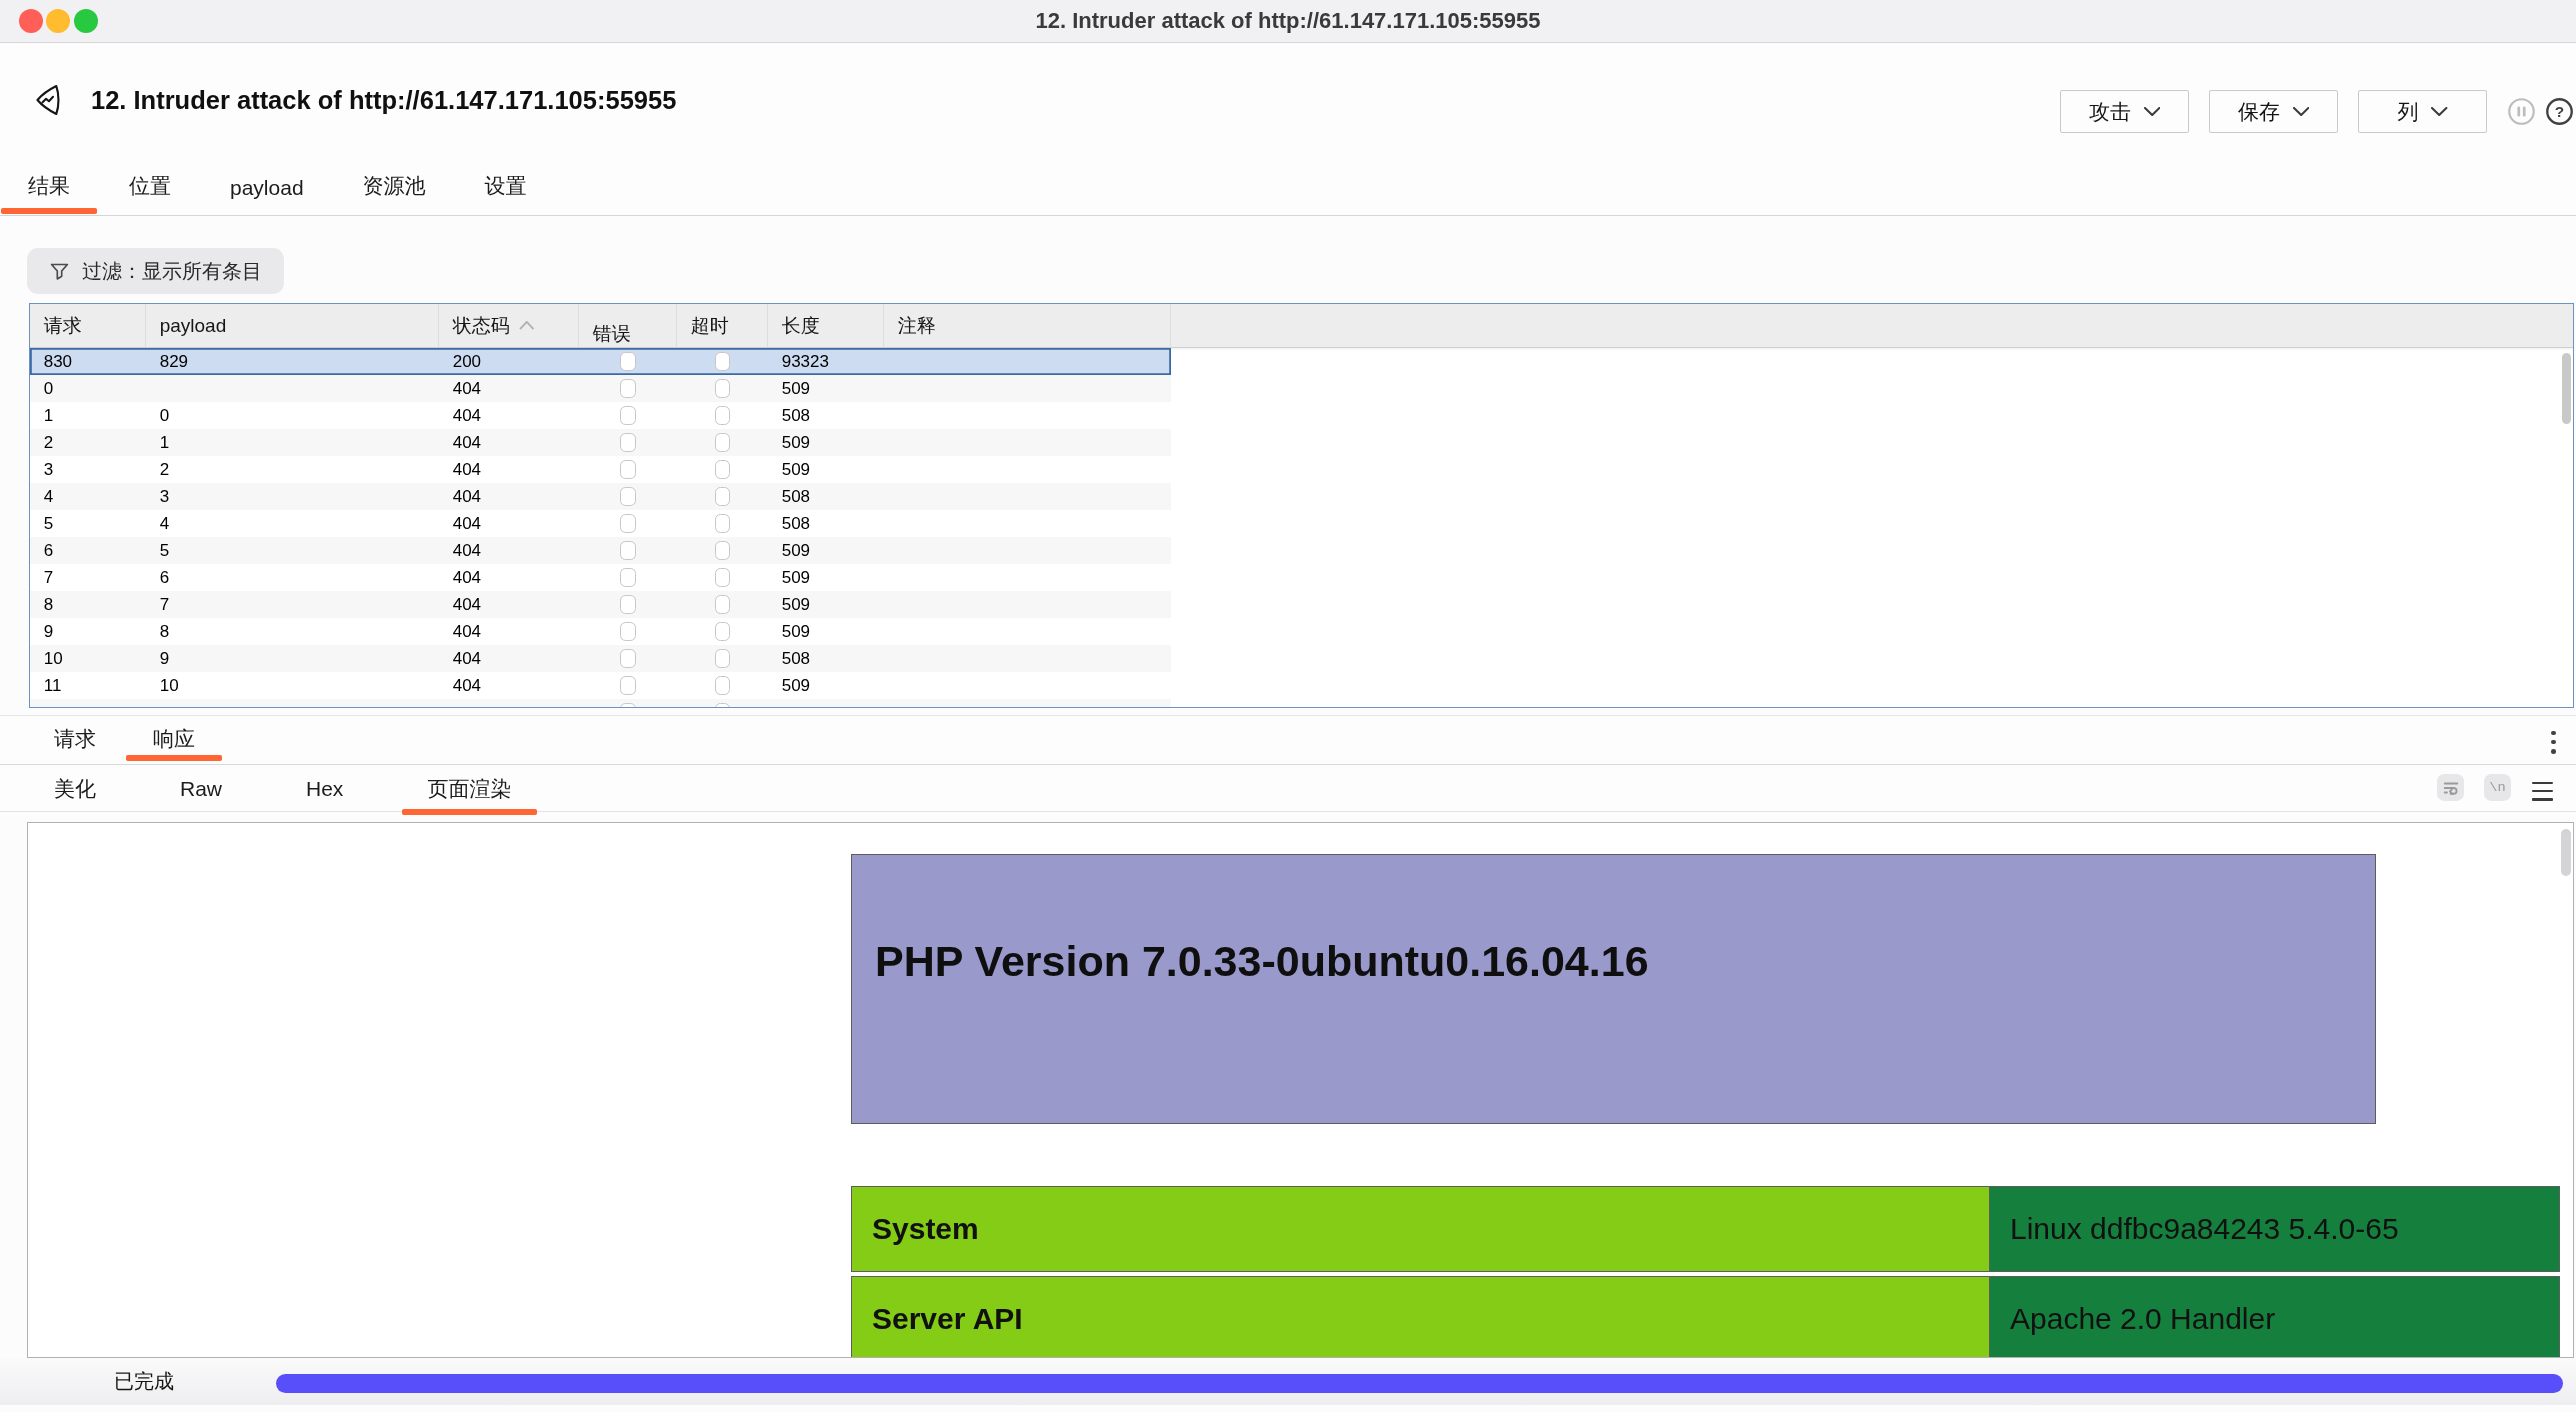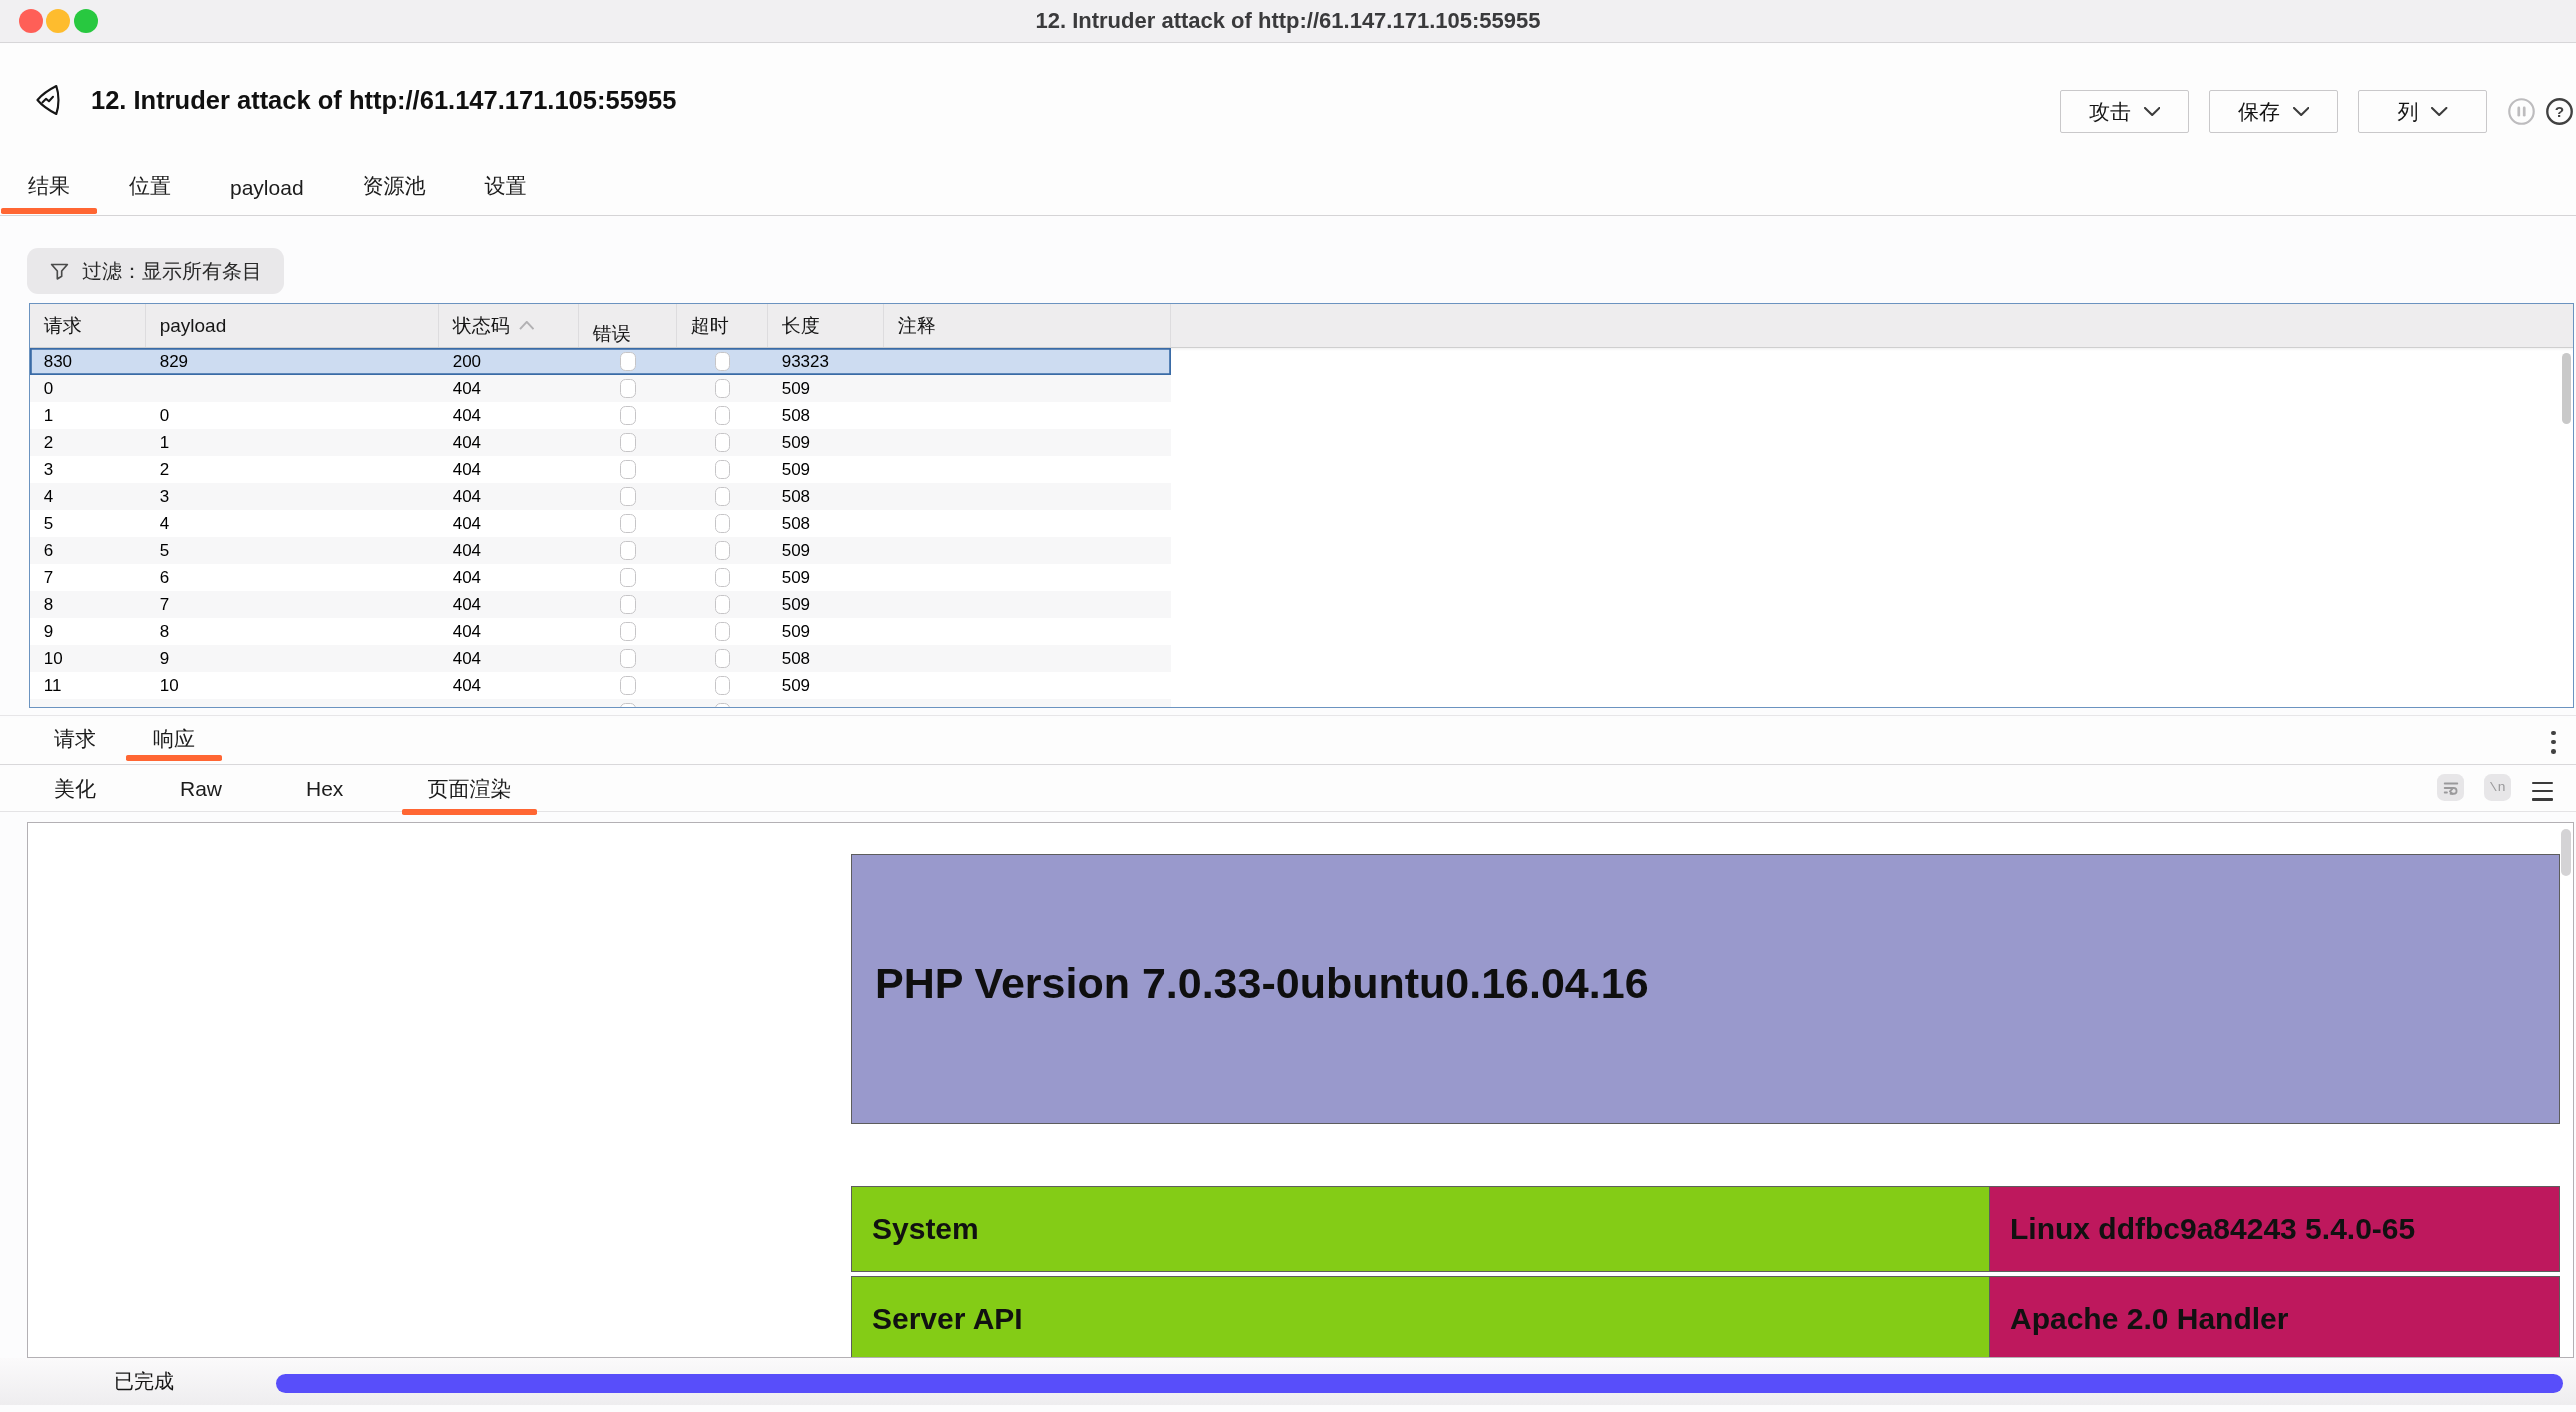--- a/index.html
+++ b/index.html
@@ -70,29 +70,29 @@
   .icon-box { position:absolute; top:7.3px; width:27px; height:27px; background:#e7e6e8; border-radius:7.3px;
               display:flex; align-items:center; justify-content:center; color:#9a999b; }
   .icon-wrap { right:112px; }
   .icon-newline { right:65px; font-family:"Liberation Mono","DejaVu Sans Mono",monospace; font-size:13.7px; }
   .hamburger { position:absolute; right:21px; top:12.8px; display:flex; flex-direction:column; gap:5.5px; padding:1.8px; }
   .hamburger b { width:21px; height:2.7px; background:#3a3a3a; border-radius:0.9px; }
 
   
   .render-panel { position:absolute; left:27px; top:822px; width:2547px; height:536px; background:#fff;
                   border:1.8px solid #b3b0b4; overflow:hidden; }
-  .php-heading-box { position:absolute; left:823px; top:31px; width:1709px; height:270px; background:#9999cc;
-                     border:1.8px solid #5d5d5d; padding:104px 0 0 23px; }
+  .php-heading-box { position:absolute; left:823px; top:31px; width:1525px; height:270px; background:#9999cc;
+                     border:1.8px solid #5d5d5d; padding:82px 0 0 23px; }
   .php-heading { font-size:43px; font-weight:700; color:#0f0f0f; white-space:nowrap; }
   .php-table { position:absolute; left:823px; top:363px; width:1709px; }
   .php-row { display:flex; height:86px; border:1.8px solid #5d5d5d; margin-bottom:3.6px; }
   .php-label { width:1138px; background:#84cc16; border-right:1.8px solid #5d5d5d; display:flex; align-items:center;
                padding-left:20px; font-size:30px; font-weight:700; color:#111; }
-  .php-value { flex:1; background:#be185d; display:flex; align-items:center; padding-left:20px; font-size:30px;
-               color:#111; white-space:nowrap; overflow:hidden;font-weight:bold; }
+  .php-value { flex:1; background:#15803d; display:flex; align-items:center; padding-left:20px; font-size:30px;
+               color:#111; white-space:nowrap; overflow:hidden; }
   .render-thumb { position:absolute; right:1.8px; top:5.5px; width:10px; height:47px; background:#d4d3d5; border-radius:5.5px; }
 
   
   .status-bar { position:absolute; left:0; right:0; top:1358px; height:47px; background:linear-gradient(#fbfafb,#eeedef); }
   .status-label { position:absolute; left:114px; top:7.3px; line-height:33px; font-size:20px; color:#141414; }
   .progress { position:absolute; left:276px; top:15.5px; width:2287px; height:19px; border-radius:10px; background:#584efa; }
 
   svg { display:block; }
 </style>
 </head>

